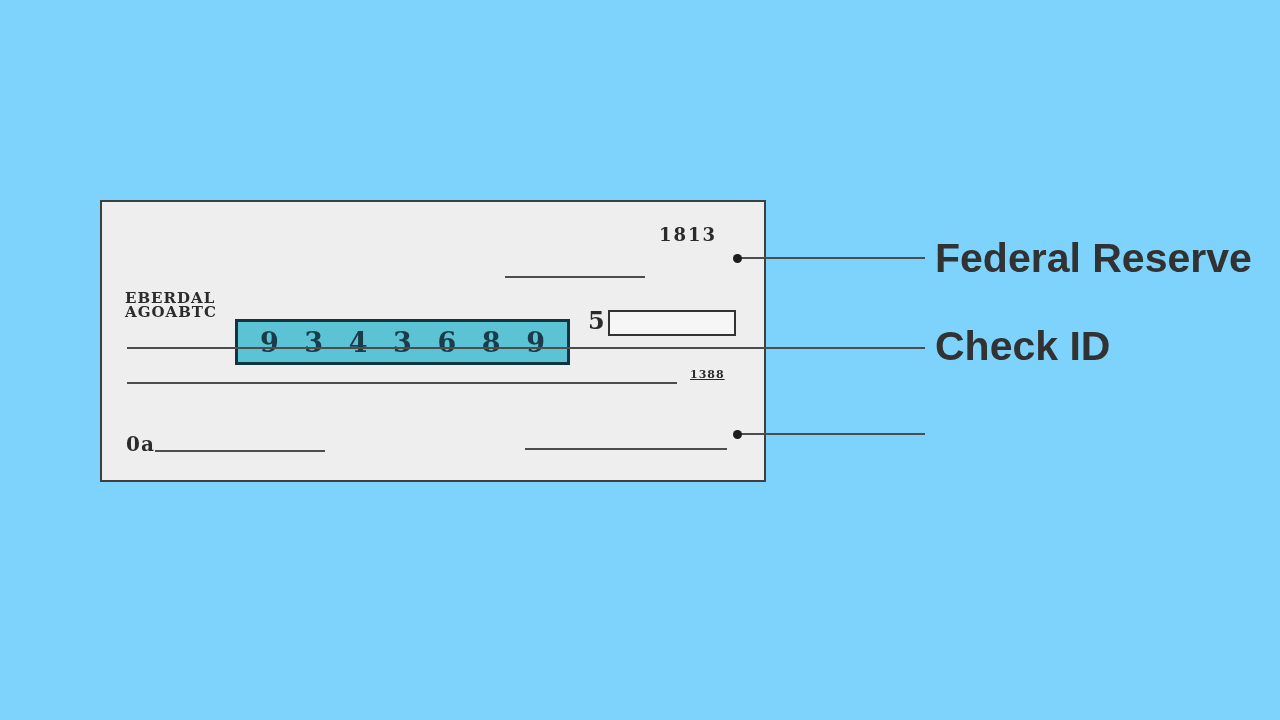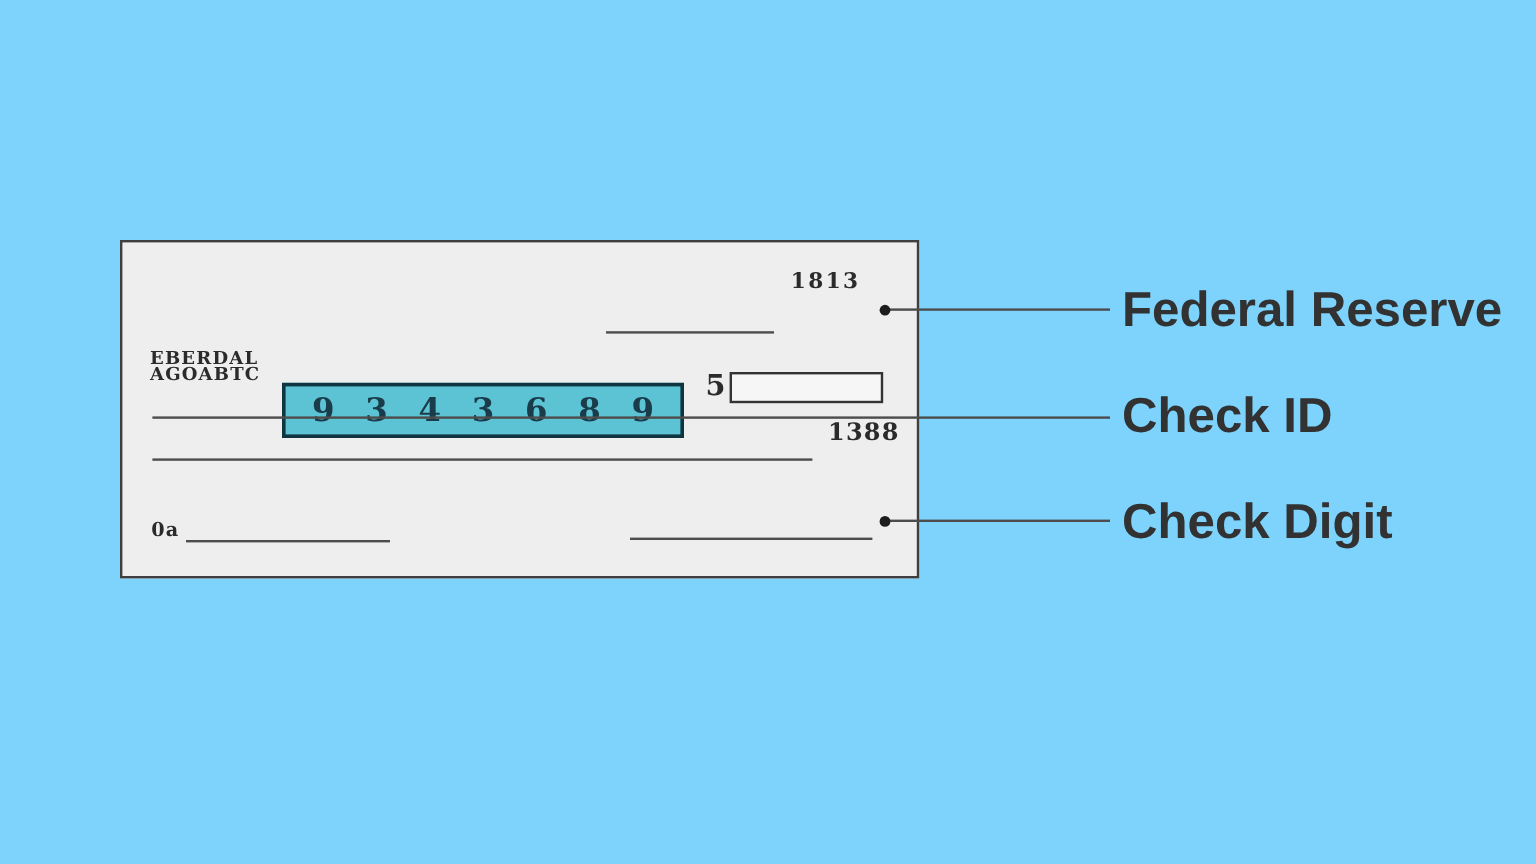--- a/index.html
+++ b/index.html
@@ -48,28 +48,29 @@
     line-height: 14px;
     letter-spacing: 1px;
   }
   .box-prefix {
     left: 588px;
     top: 306px;
     font-size: 24px;
   }
   .fractional {
     left: 690px;
-    top: 348px;
-    font-size: 20px;
+    top: 368px;
+    font-size: 11px;
     letter-spacing: 1px;
+    text-decoration: underline;
   }
   .memo-prefix {
     left: 126px;
     top: 432px;
-    font-size: 16px;
+    font-size: 20px;
     letter-spacing: 1px;
   }
   
   .rule {
     position: absolute;
     height: 2px;
     background: #4d4d4d;
     z-index: 3;
   }
   .rule-under-number { left: 505px; top: 276px; width: 140px; }
@@ -183,15 +184,14 @@
   <div class="rule rule-signature"></div>
 
   <div class="dot dot-federal"></div>
   <div class="rule rule-federal"></div>
   <div class="anno-label anno-federal">Federal Reserve</div>
 
   <div class="anno-label anno-bank-id">Check ID</div>
 
   <div class="dot dot-check-digit"></div>
   <div class="rule rule-check-digit"></div>
-  <div class="anno-label anno-check-digit">Check Digit</div>
 
 </div>
 
 </body></html>

